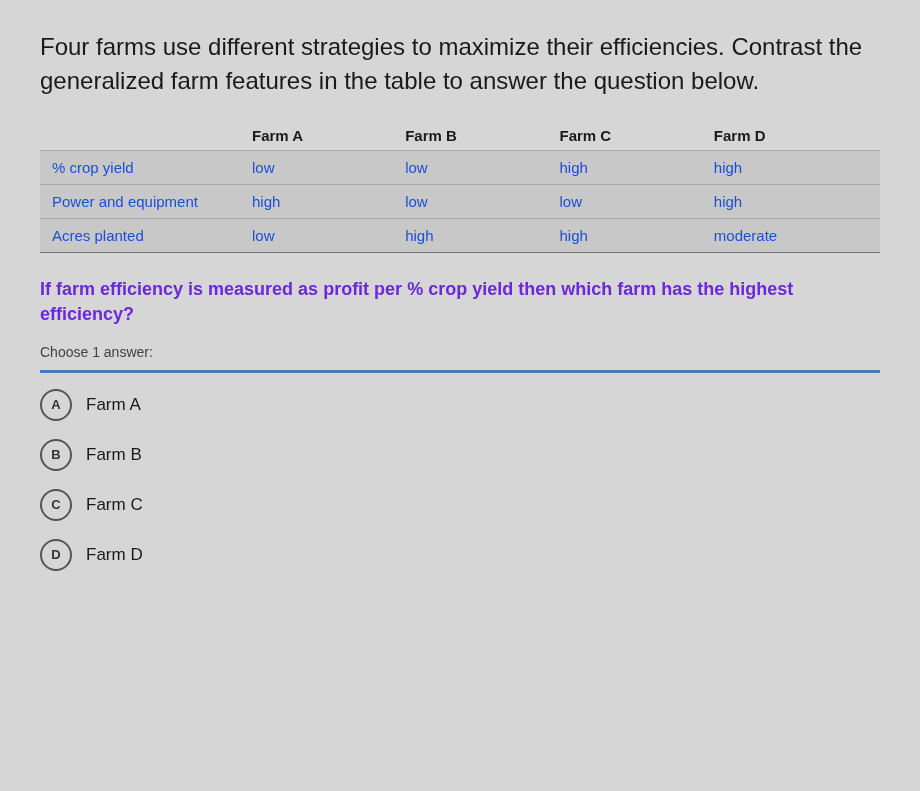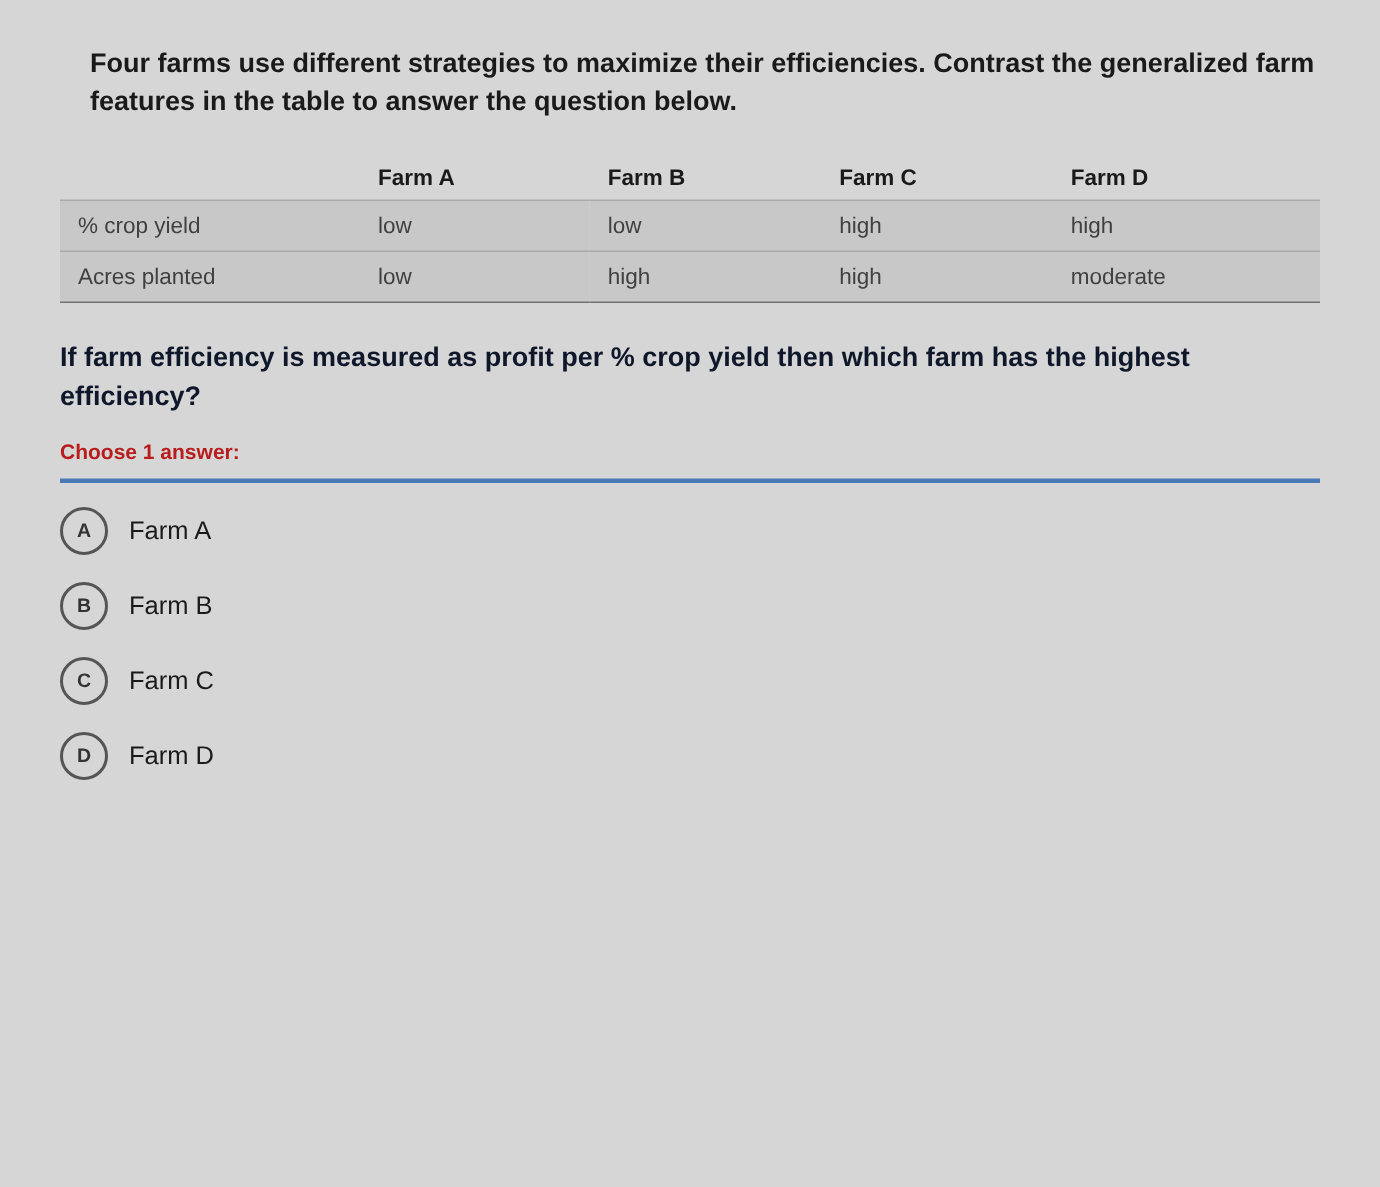--- a/index.html
+++ b/index.html
@@ -18,26 +18,25 @@
       justify-content: center;
       padding: 30px 40px;
     }
 
     .container {
       width: 860px;
       background: #d6d6d6;
     }
 
     .intro-text {
-      font-size: 18px;
-      font-weight: bold;
+      font-size: 24px;
+      font-weight: normal;
       color: #1a1a1a;
       line-height: 1.4;
       margin-bottom: 24px;
-      margin-left: 20px;
     }
 
     .table-wrapper {
       margin-bottom: 24px;
     }
 
     table {
       border-collapse: collapse;
       width: 100%;
     }
@@ -59,42 +58,42 @@
       background: #c8c8c8;
       border-top: 1px solid #aaa;
     }
 
     tbody tr:last-child {
       border-bottom: 1px solid #737373;
     }
 
     tbody td {
       font-size: 15px;
-      color: #404040;
+      color: #1d4ed8;
       padding: 8px 12px;
       border-right: none;
     }
 
     tbody td:first-child {
       font-weight: normal;
       width: 200px;
     }
 
     .question-text {
       font-size: 18px;
       font-weight: bold;
-      color: #0f172a;
+      color: #6d28d9;
       line-height: 1.4;
       margin-bottom: 16px;
     }
 
     .choose-label {
       font-size: 14px;
-      font-weight: bold;
-      color: #b91c1c;
+      font-weight: normal;
+      color: #404040;
       margin-bottom: 10px;
     }
 
     .divider {
       height: 3px;
       background: #4a7ab5;
       margin-bottom: 16px;
     }
 
     .answer-options {
@@ -151,20 +150,27 @@
       </thead>
       <tbody>
         <tr>
           <td>% crop yield</td>
           <td>low</td>
           <td>low</td>
           <td>high</td>
           <td>high</td>
         </tr>
         <tr>
+          <td>Power and equipment</td>
+          <td>high</td>
+          <td>low</td>
+          <td>low</td>
+          <td>high</td>
+        </tr>
+        <tr>
           <td>Acres planted</td>
           <td>low</td>
           <td>high</td>
           <td>high</td>
           <td>moderate</td>
         </tr>
       </tbody>
     </table>
   </div>
 

